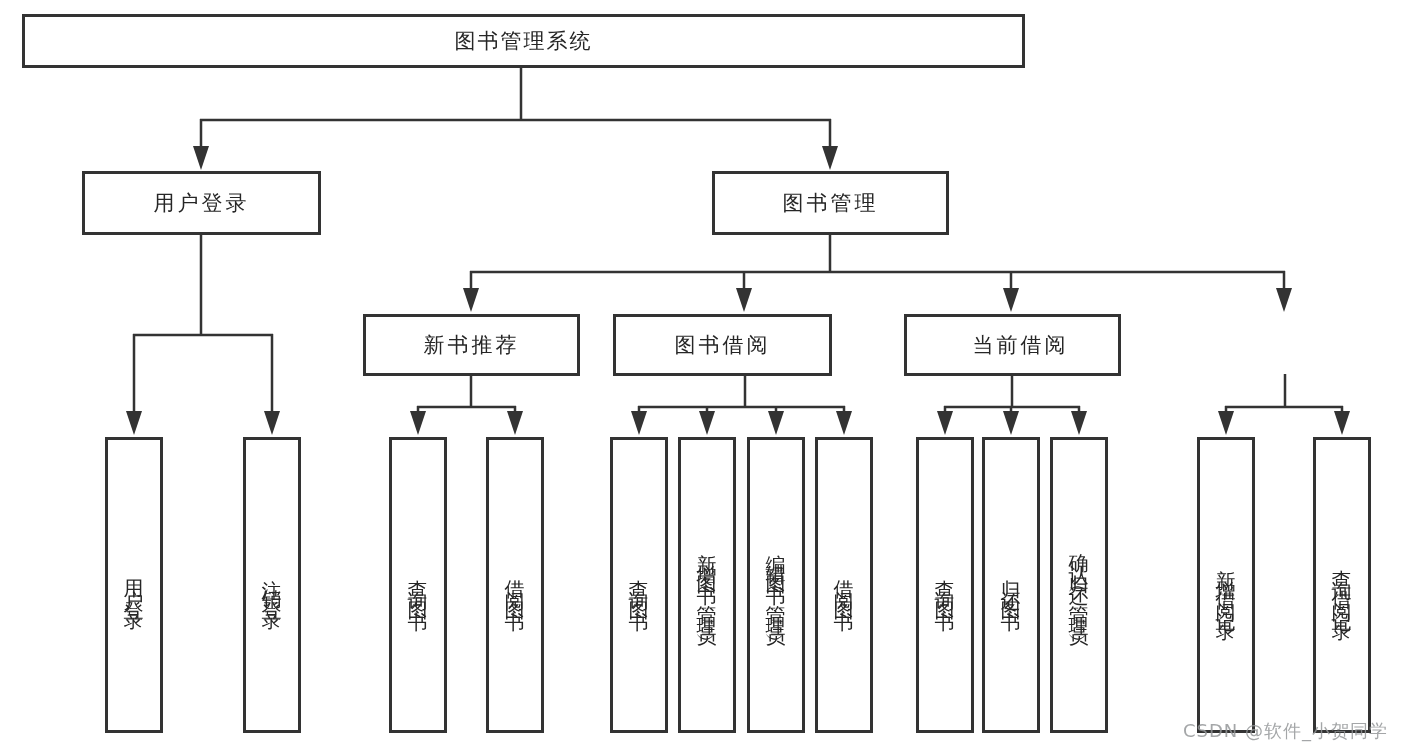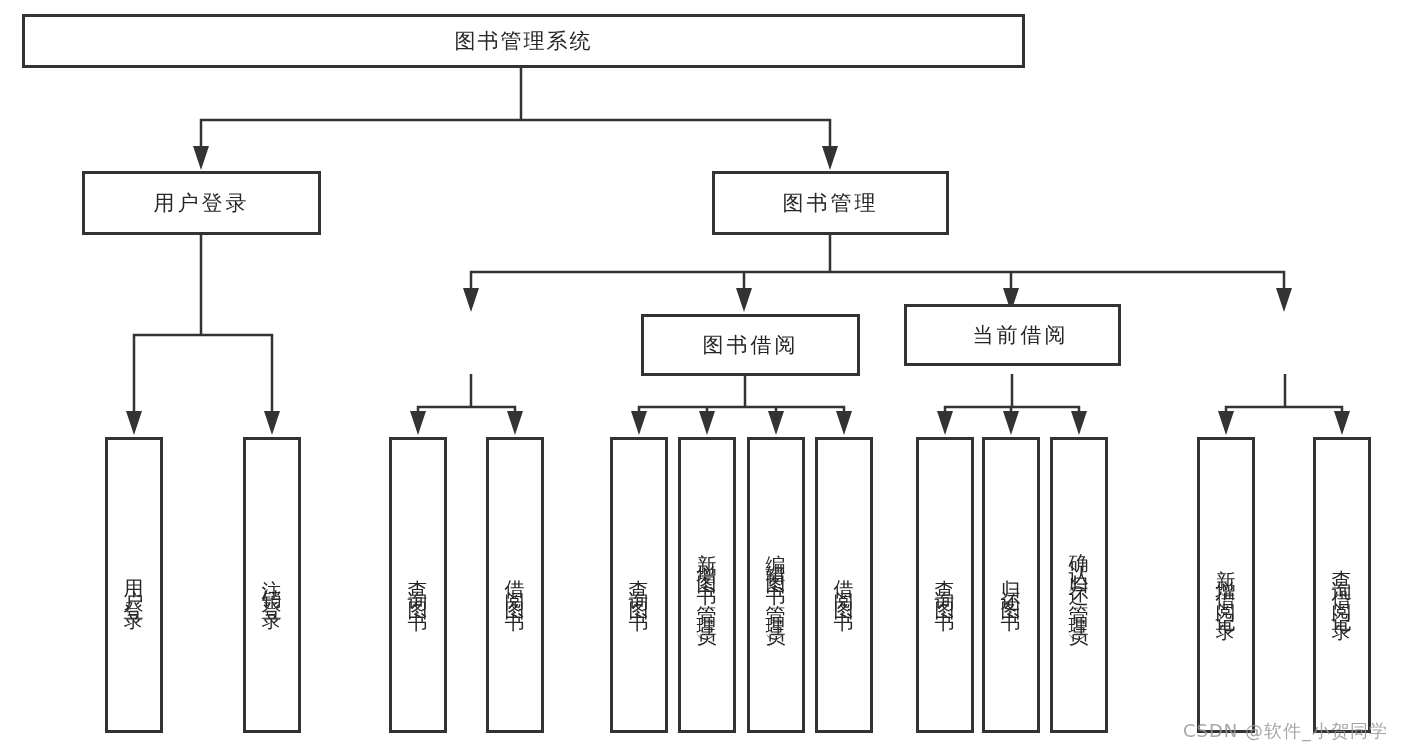--- a/index.html
+++ b/index.html
@@ -98,24 +98,27 @@
     <span class="root-label">图书管理系统</span>
   </div>
 
   <div class="box" style="left:82px; top:171px; width:239px; height:64px;">
     <span class="hlabel">用户登录</span>
   </div>
   <div class="box" style="left:712px; top:171px; width:237px; height:64px;">
     <span class="hlabel">图书管理</span>
   </div>
 
-  <div class="box" style="left:641px; top:314px; width:219px; height:62px;">
+  <div class="box" style="left:363px; top:314px; width:217px; height:62px;">
+    <span class="hlabel">新书推荐</span>
+  </div>
+  <div class="box" style="left:613px; top:314px; width:219px; height:62px;">
     <span class="hlabel">图书借阅</span>
   </div>
-  <div class="box" style="left:904px; top:304px; width:217px; height:62px;padding-left:16px;">
+  <div class="box" style="left:904px; top:314px; width:217px; height:62px;padding-left:16px;">
     <span class="hlabel">当前借阅</span>
   </div>
 
   <div class="box leaf" style="left:105px;">
     <span class="vlabel">用户登录</span>
   </div>
   <div class="box leaf" style="left:243px;">
     <span class="vlabel">注销登录</span>
   </div>
   <div class="box leaf" style="left:389px;">

